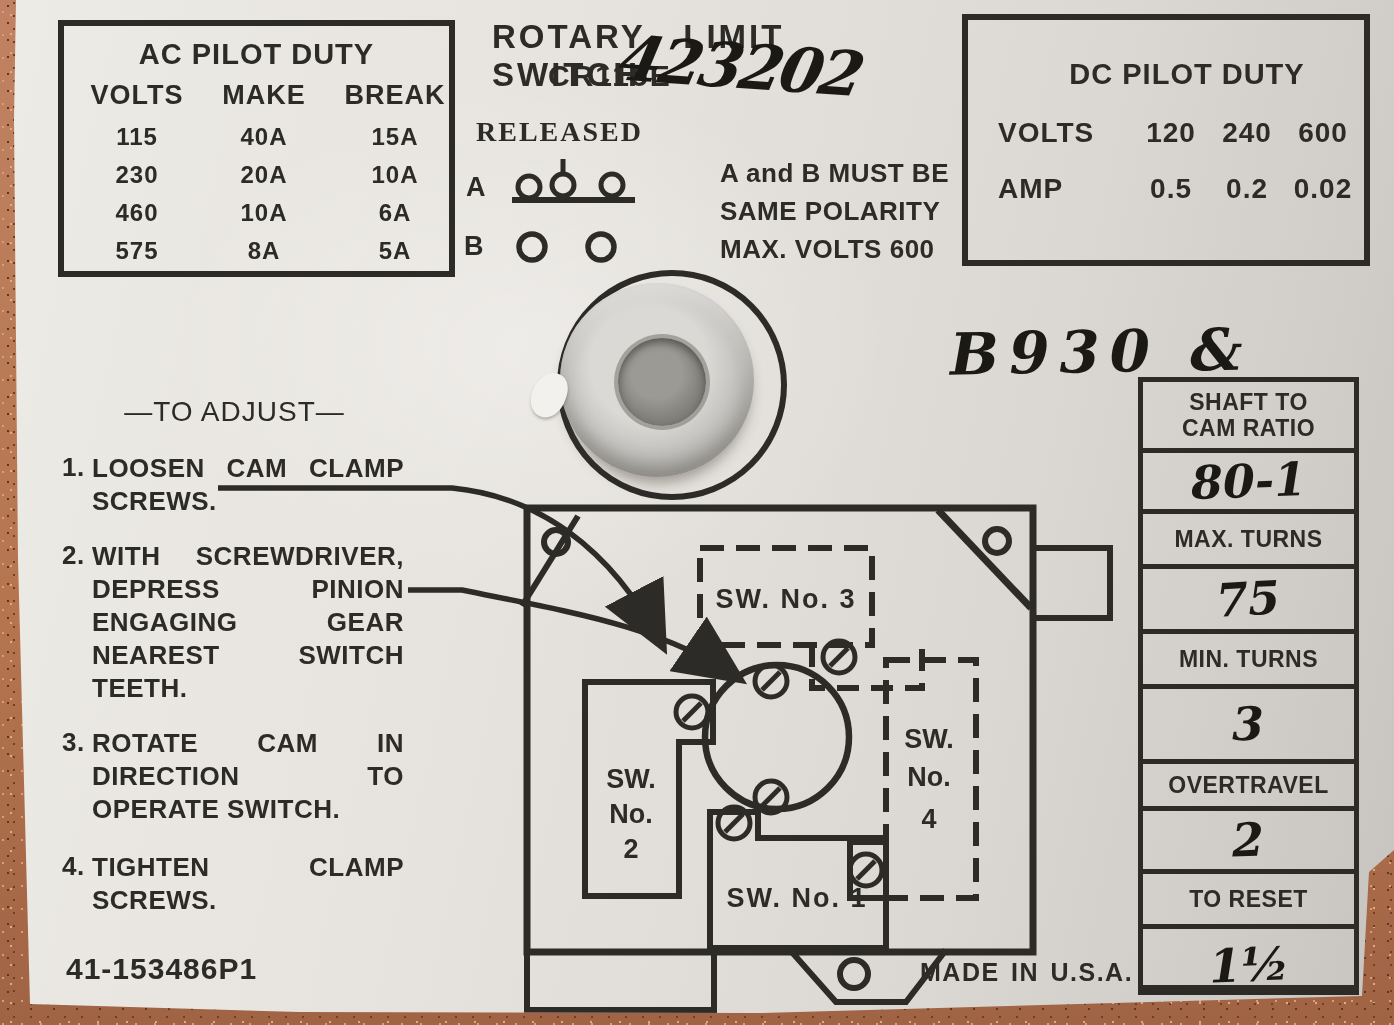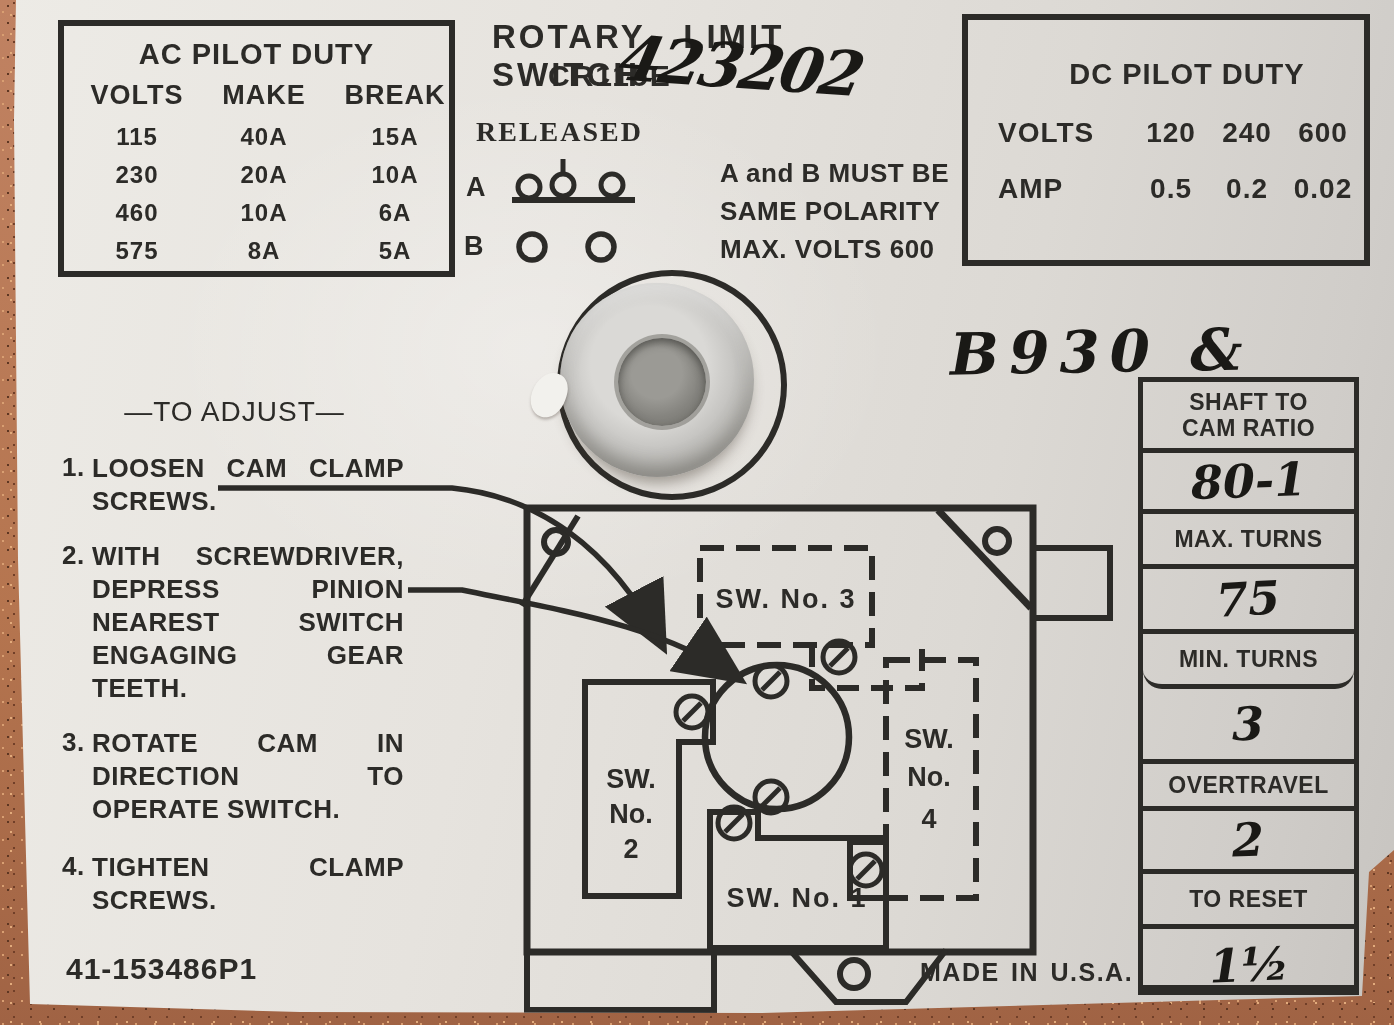--- a/index.html
+++ b/index.html
@@ -149,21 +149,21 @@
       </div>
       <div class="rrow" style="height: 56px;">
         <div class="hand rval" style="transform: rotate(-2deg);">80-1</div>
       </div>
       <div class="rrow" style="height: 50px;">
         <div class="rlab">MAX. TURNS</div>
       </div>
       <div class="rrow" style="height: 60px;">
         <div class="hand rval" style="transform: rotate(-3deg);">75</div>
       </div>
-      <div class="rrow" style="height: 50px; border-radius: 19px;">
+      <div class="rrow" style="height: 50px;">
         <div class="rlab">MIN. TURNS</div>
       </div>
       <div class="rrow" style="height: 70px;">
         <div class="hand rval" style="transform: rotate(-1deg);">3</div>
       </div>
       <div class="rrow" style="height: 42px;">
         <div class="rlab">OVERTRAVEL</div>
       </div>
       <div class="rrow" style="height: 58px;">
         <div class="hand rval" style="transform: rotate(-2deg);">2</div>
@@ -180,22 +180,22 @@
   <div id="adjust-steps">
       <div class="step" style="top: 452px;">
         <span class="num">1.</span>
         <div class="line j">LOOSEN CAM CLAMP</div>
         <div class="line">SCREWS.</div>
       </div>
       <div class="step" style="top: 540px;">
         <span class="num">2.</span>
         <div class="line j">WITH SCREWDRIVER,</div>
         <div class="line j">DEPRESS PINION</div>
+        <div class="line j">ENGAGING GEAR</div>
         <div class="line j">NEAREST SWITCH</div>
-        <div class="line j">ENGAGING GEAR</div>
         <div class="line">TEETH.</div>
       </div>
       <div class="step" style="top: 727px;">
         <span class="num">3.</span>
         <div class="line j">ROTATE CAM IN</div>
         <div class="line j">DIRECTION TO</div>
         <div class="line">OPERATE SWITCH.</div>
       </div>
       <div class="step" style="top: 851px;">
         <span class="num">4.</span>

